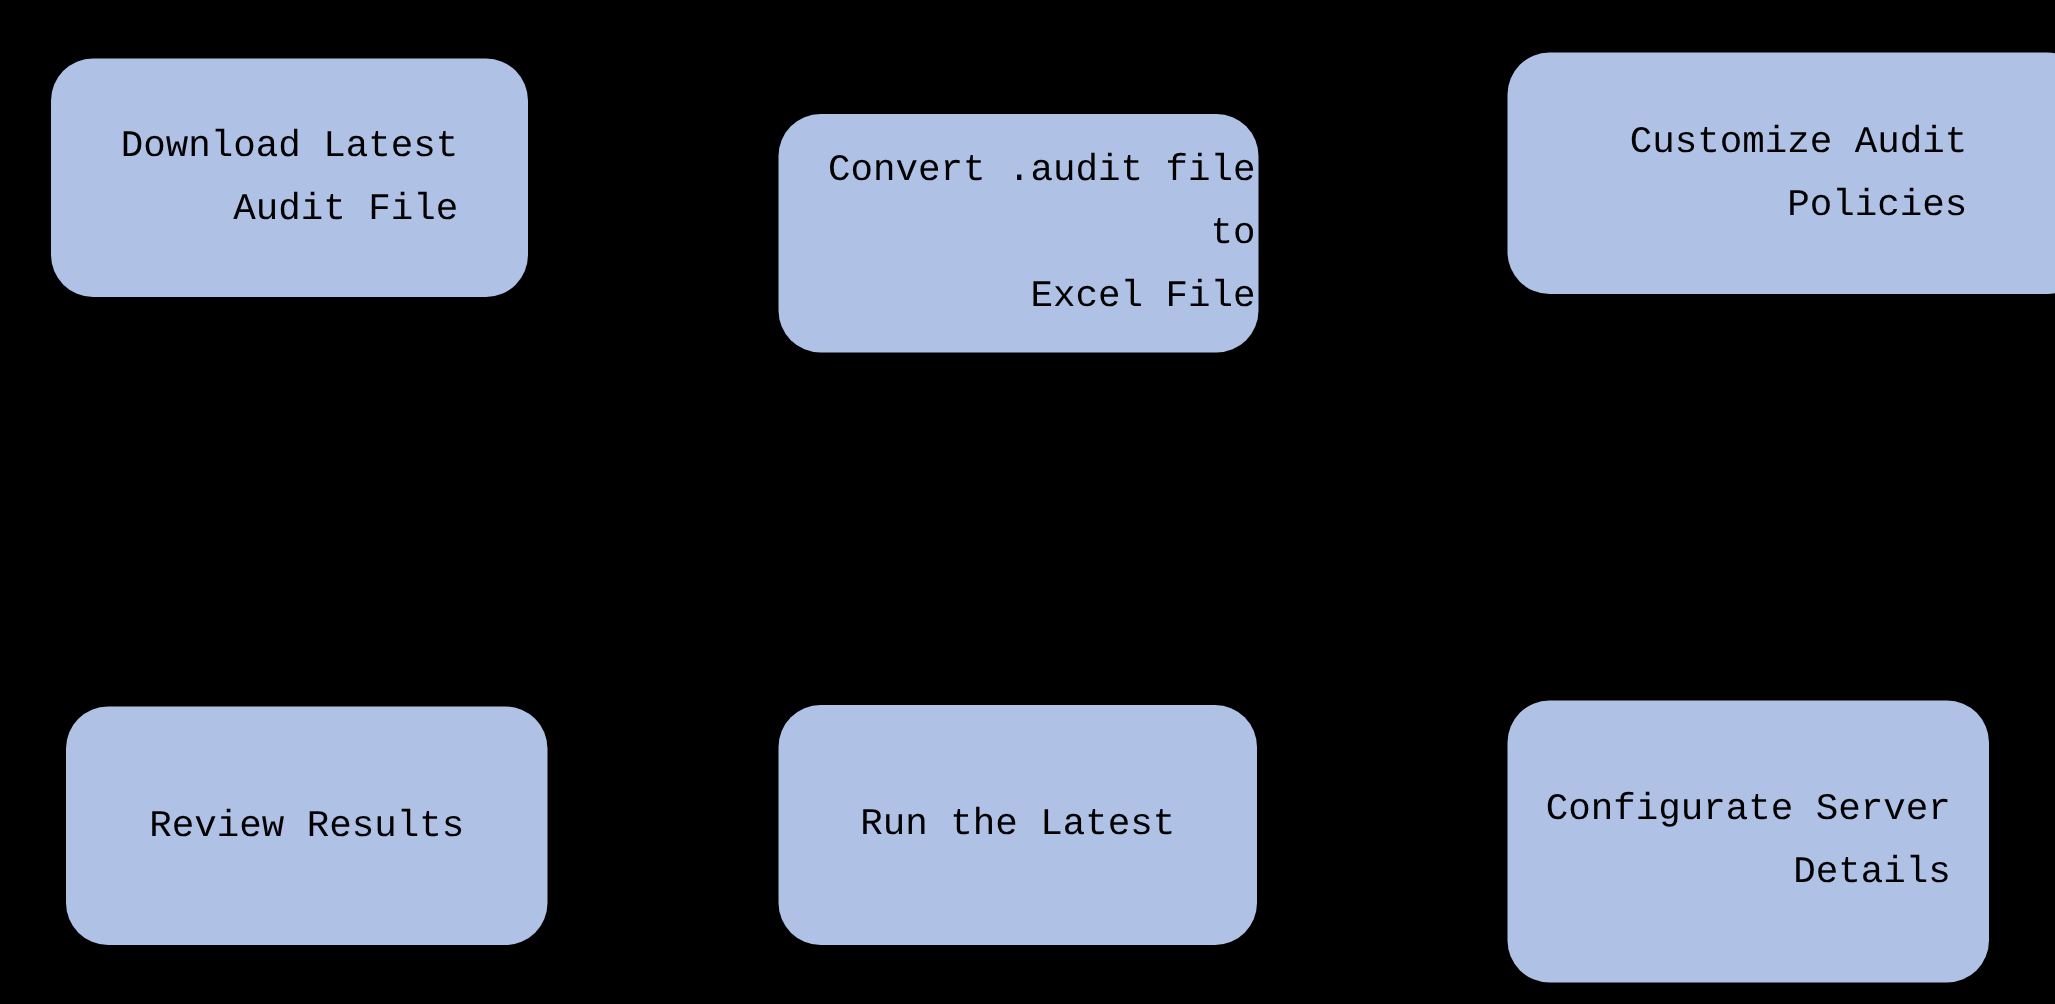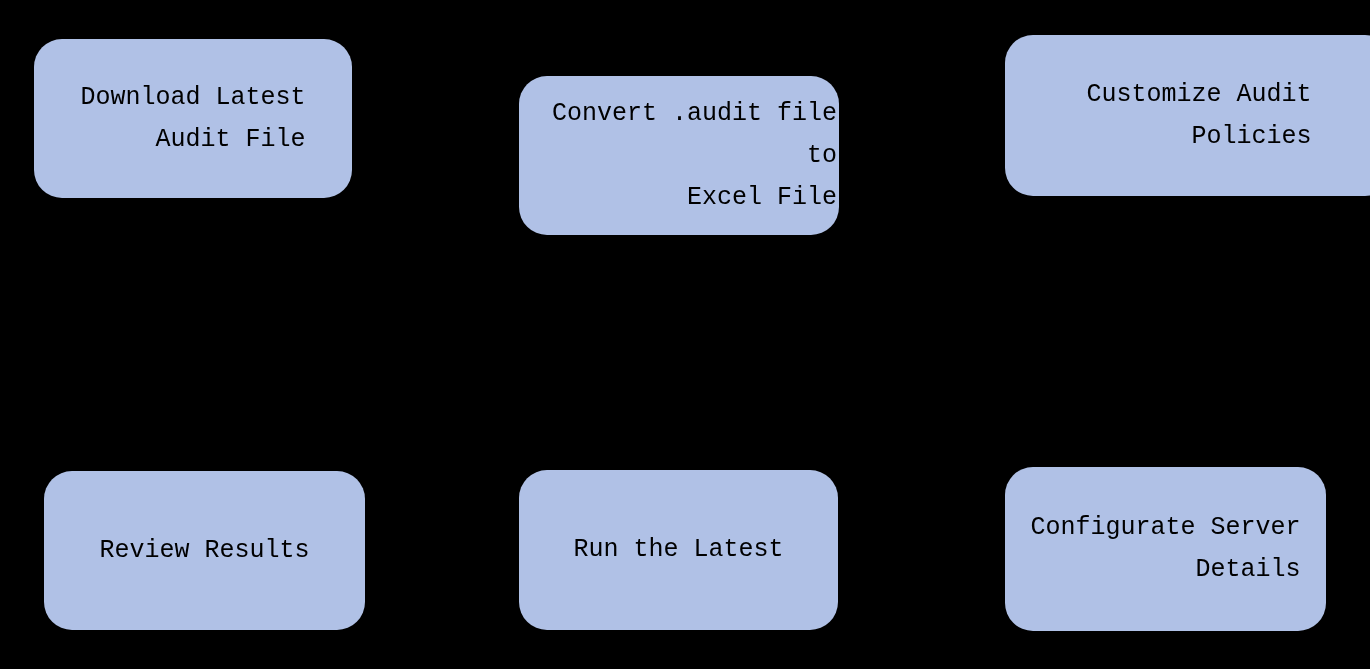--- a/index.html
+++ b/index.html
@@ -37,21 +37,21 @@
     white-space: pre-line;
     padding: 0 2px;
     font-family: Liberation Mono, monospace;
   }
   
   .n1 { left: 34px;   top: 39px;  }
   .n2 { left: 519px;  top: 36px;  width: 320px; margin-top: 40px; }
   .n3 { left: 1005px; top: 35px;  width: 388px; height: 161px; }
   .n4 { left: 44px;   top: 471px; width: 321px; }
   .n5 { left: 519px;  top: 470px; width: 319px; height: 160px; }
-  .n6 { left: 1005px; top: 467px; width: 321px; height: 164px; }
+  .n6 { left: 1005px; top: 467px; width: 321px; height: 188px; }
 </style>
 </head>
 <body>
 
 <div class="canvas">
 
   <div class="node n1">
     <div class="node-label">Download Latest
 Audit File</div>
   </div>

